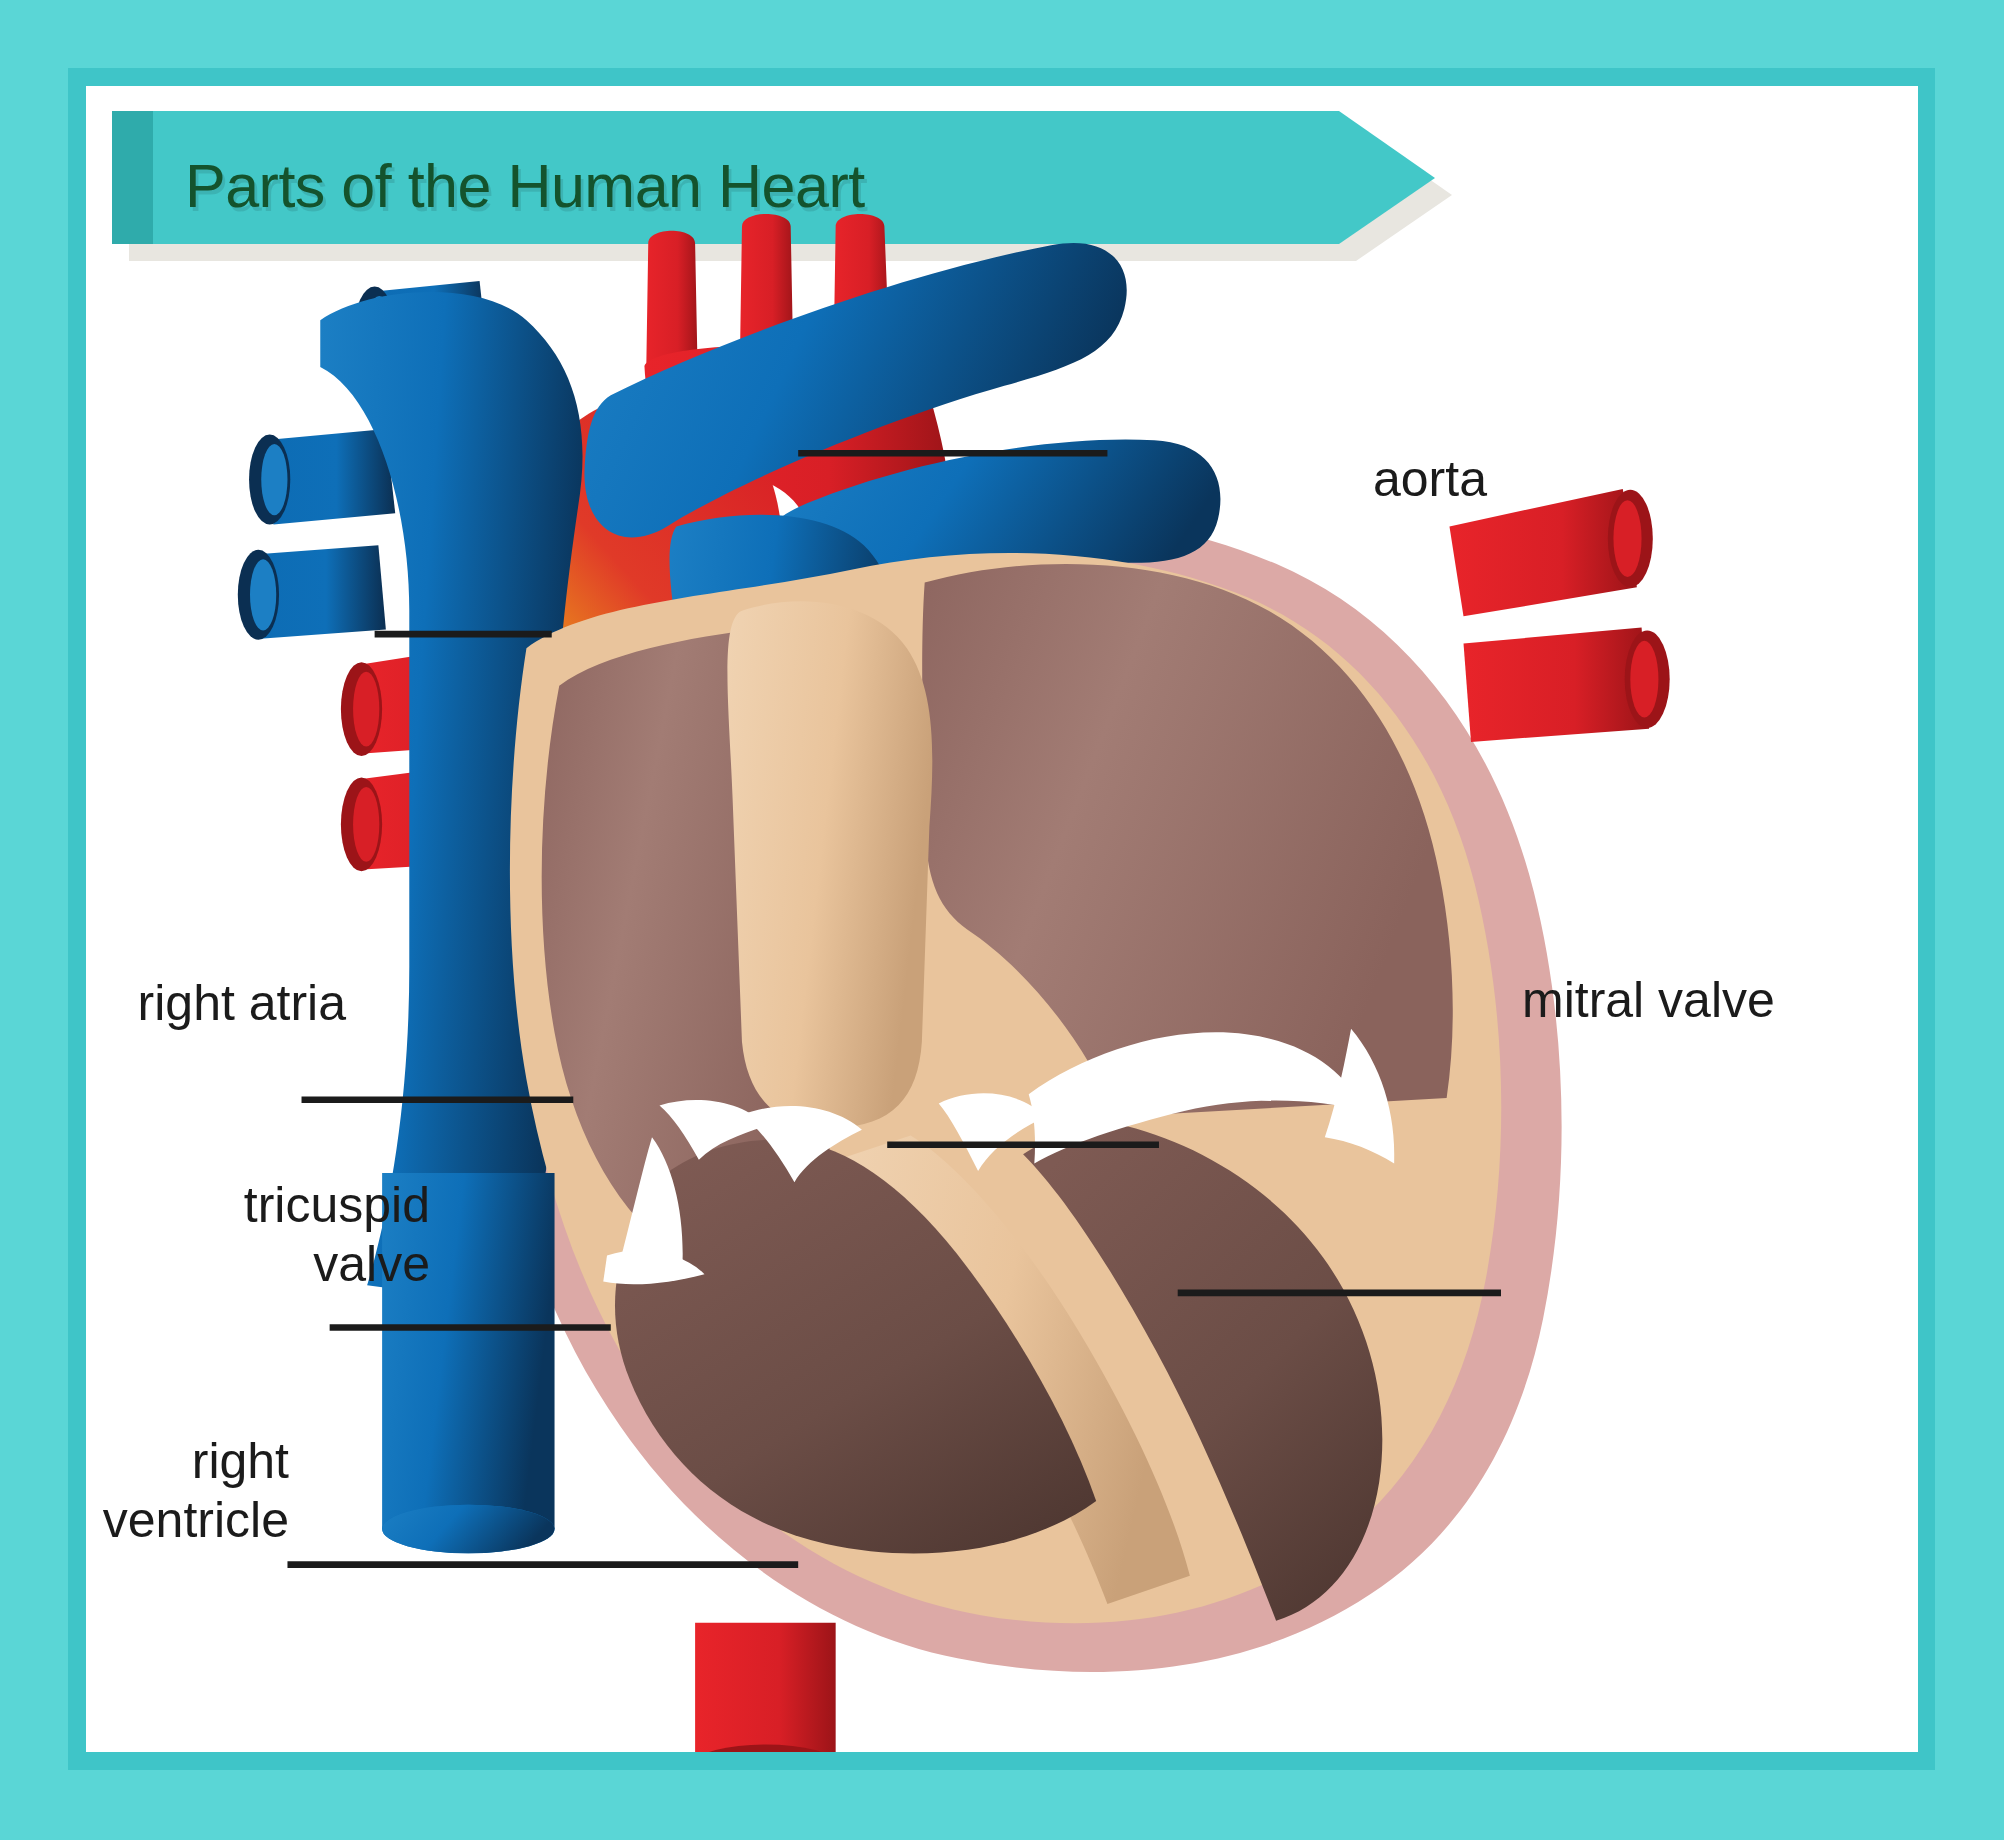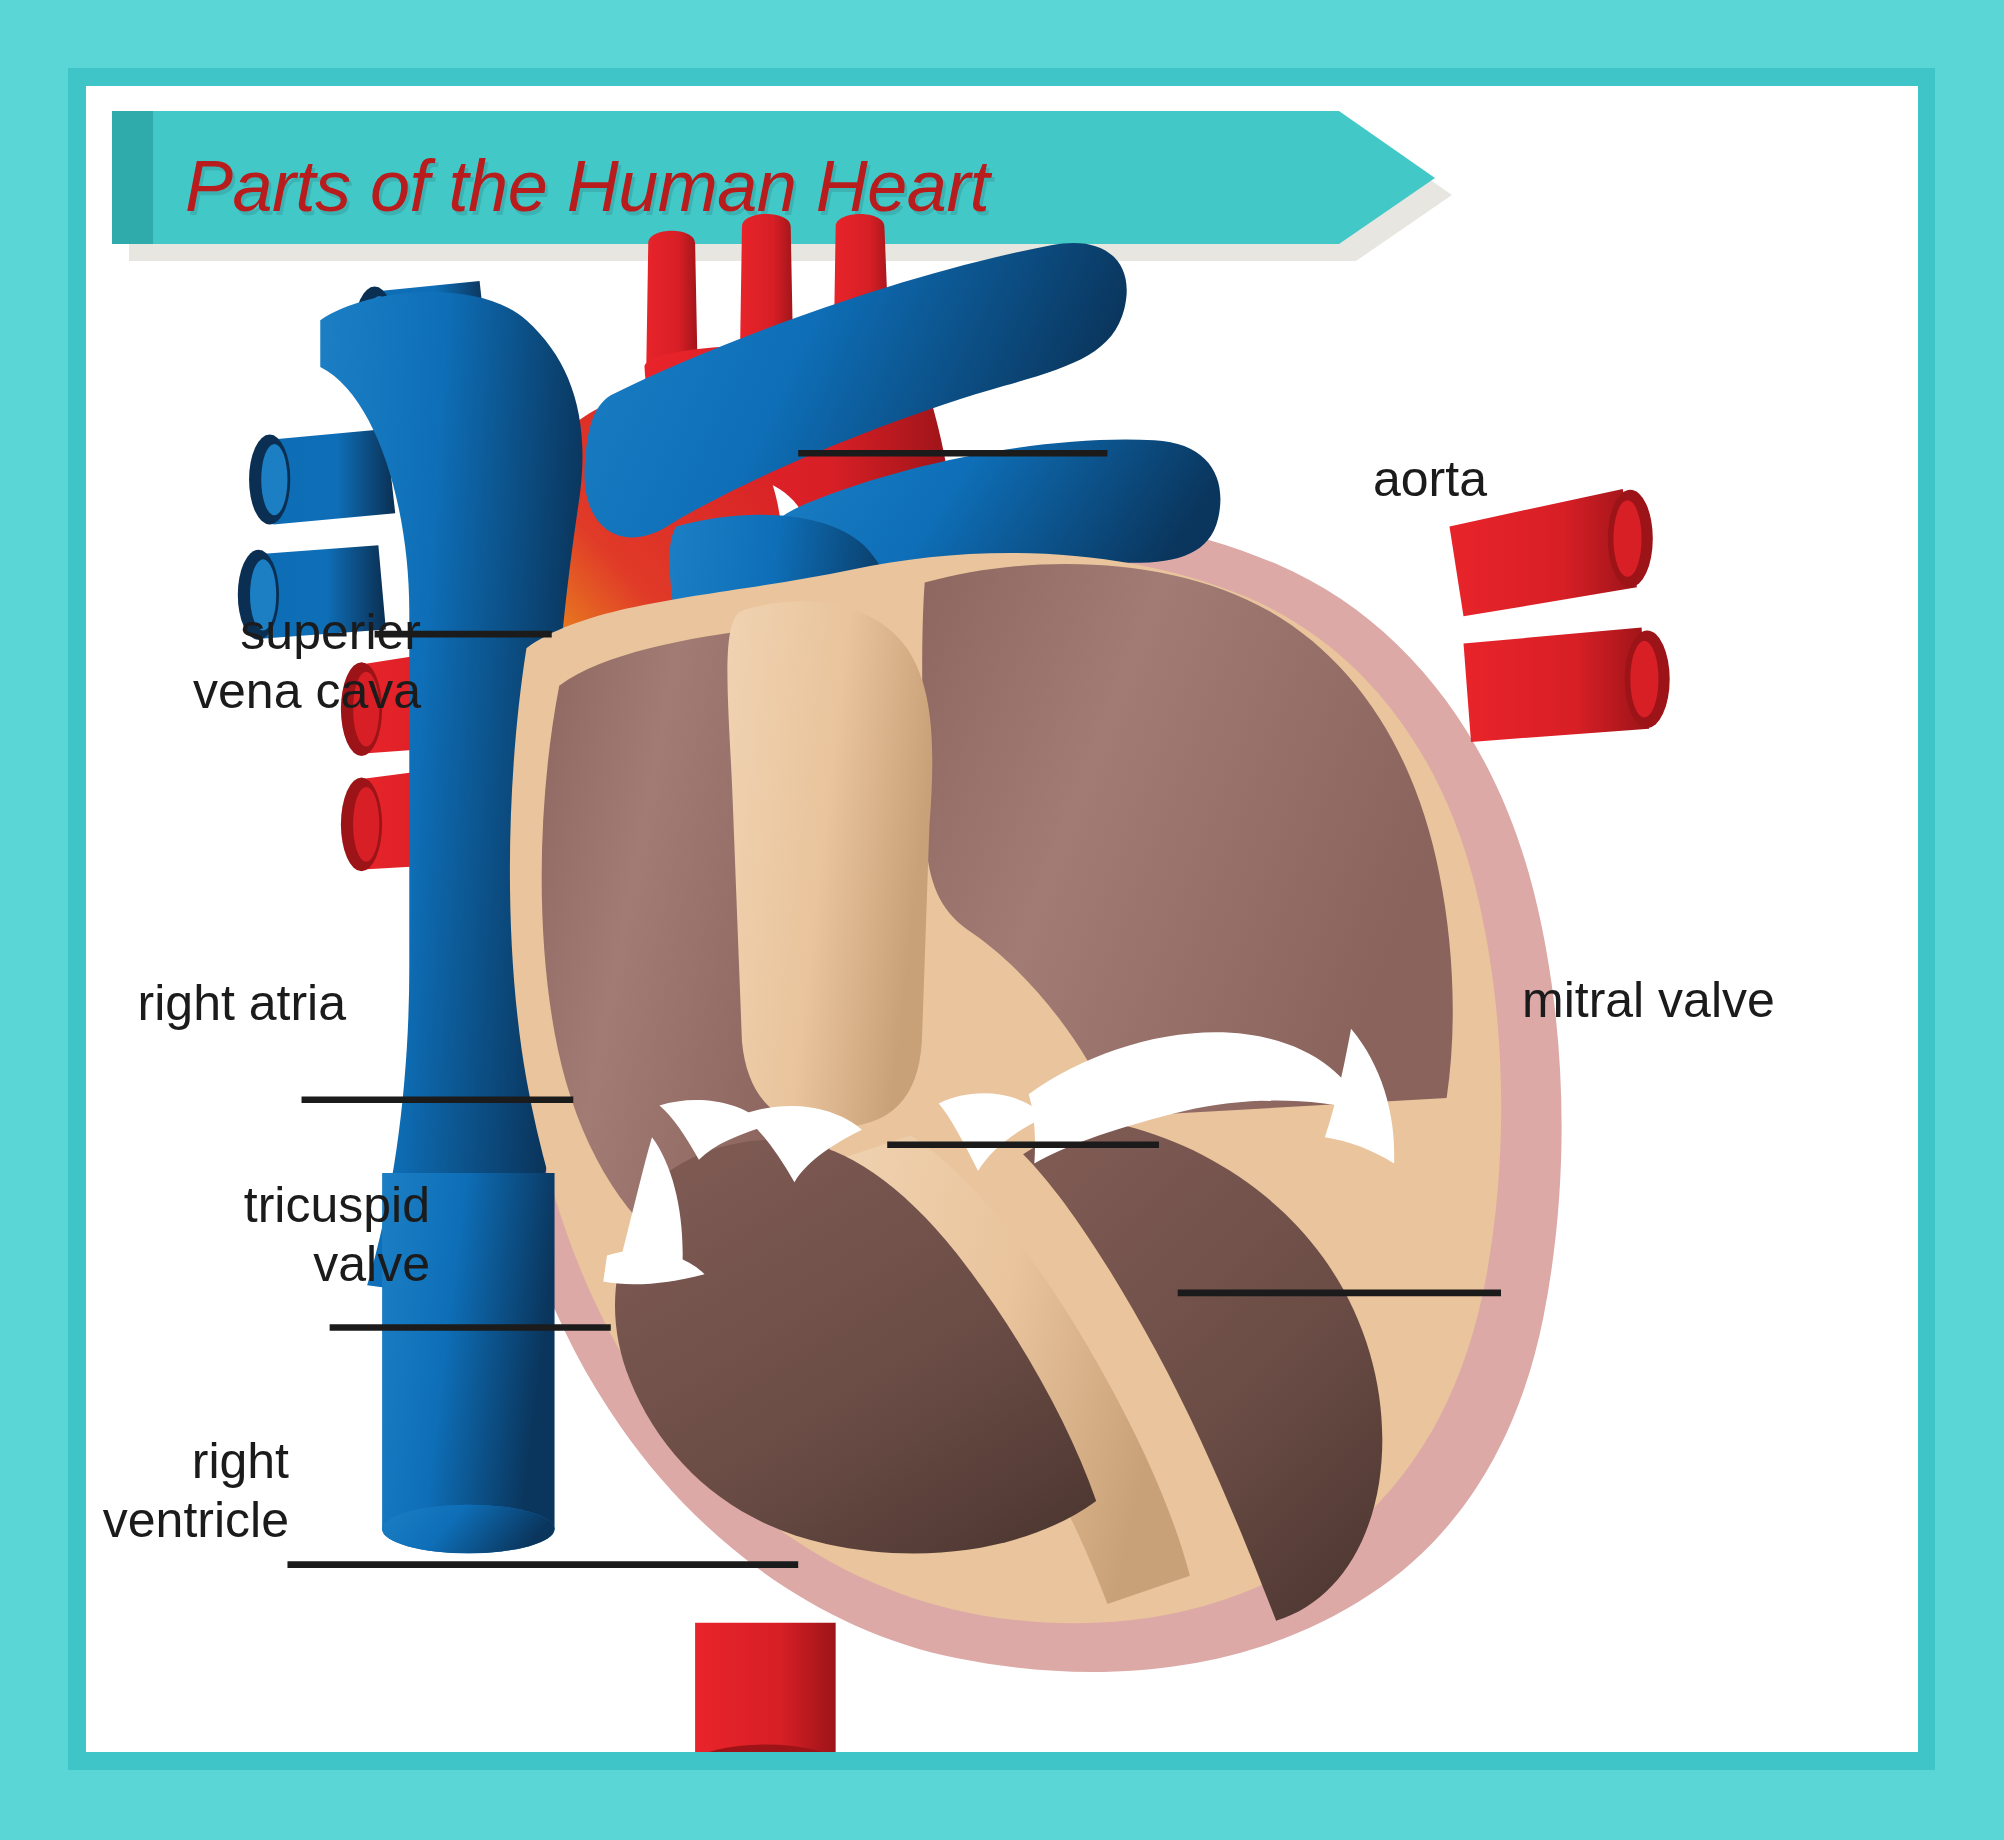--- a/index.html
+++ b/index.html
@@ -53,27 +53,26 @@
   .ribbon-cap {
     position: absolute;
     left: 0; top: 0;
     width: 41px; height: 133px;
     background: #2FABAB;
   }
   .ribbon-title {
     position: absolute;
     left: 73px; top: 50%;
     transform: translateY(-50%);
-    color: #b91c1c;
-    font-size: 72px;
+    color: #14532d;
+    font-size: 61px;
     font-weight: normal;
     letter-spacing: -0.5px;
     white-space: nowrap;
     text-shadow: 2.8px 3.7px 0 rgba(0,0,0,0.10);
-    font-style: italic;
   }
 
   
   #stage {
     position: absolute;
     left: 86px; top: 86px;
     width: 1832px; height: 1666px;
   }
   #stage svg { display: block; width: 100%; height: 100%; }
 
@@ -372,22 +371,20 @@
         <line x1="308" y1="585" x2="497" y2="585"></line>
         <line x1="230" y1="1082" x2="520" y2="1082"></line>
         <line x1="855" y1="1130" x2="1145" y2="1130"></line>
         <line x1="1165" y1="1288" x2="1510" y2="1288"></line>
         <line x1="260" y1="1325" x2="560" y2="1325"></line>
         <line x1="215" y1="1578" x2="760" y2="1578"></line>
       </g>
     </svg>
   </div>
 
-  <div class="label left" style="right:1583px; top:603px;">superier
-vena cava</div>
 
   <div class="label right" style="left:1349px; top:450px;margin-left:24px;">aorta</div>
 
   <div class="label left" style="right:1658px; top:974px;">right atria</div>
 
   <div class="label right" style="left:1522px; top:971px;">mitral valve</div>
 
 
   <div class="label left" style="right:1574px; top:1176px;">tricuspid
 valve</div>

